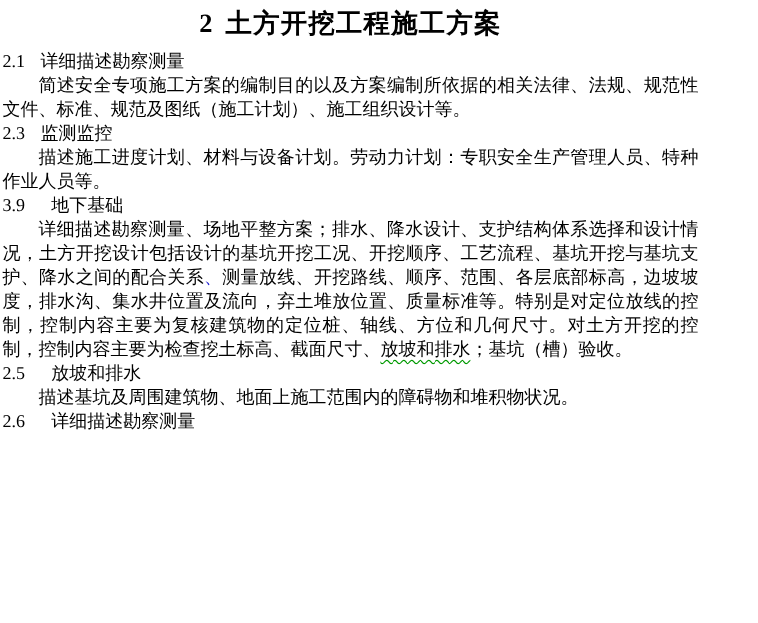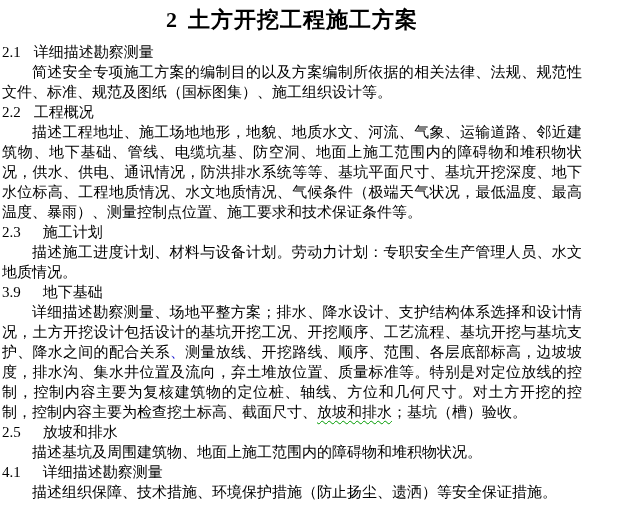--- a/index.html
+++ b/index.html
@@ -54,52 +54,45 @@
   <h1 class="doc-title">
     <span class="title-num">2</span><span>土方开挖工程施工方案</span>
   </h1>
 
   <div class="sections">
 
     <div class="section">
       <div class="sec-heading">
         <span class="sec-num">2.1</span><span>详细描述勘察测量</span>
       </div>
-      <p class="para">简述安全专项施工方案的编制目的以及方案编制所依据的相关法律、法规、规范性文件、标准、规范及图纸（国标图集）、施工组织设计等。</p>
+      <p class="para">简述安全专项施工方案的编制目的以及方案编制所依据的相关法律、法规、规范性文件、标准、规范及图纸（施工计划）、施工组织设计等。</p>
     </div>
+
 
     <div class="section">
       <div class="sec-heading">
-        <span class="sec-num">2.2</span><span>工程概况</span>
+        <span class="sec-num">2.3</span><span>监测监控</span>
       </div>
-      <p class="para">描述工程地址、施工场地地形，地貌、地质水文、河流、气象、运输道路、邻近建筑物、地下基础、管线、电缆坑基、防空洞、地面上施工范围内的障碍物和堆积物状况，供水、供电、通讯情况，防洪排水系统等等、基坑平面尺寸、基坑开挖深度、地下水位标高、工程地质情况、水文地质情况、气候条件（极端天气状况，最低温度、最高温度、暴雨）、测量控制点位置、施工要求和技术保证条件等。</p>
-    </div>
-
-    <div class="section">
-      <div class="sec-heading">
-        <span class="sec-num">2.3</span><span>施工计划</span>
-      </div>
-      <p class="para">描述施工进度计划、材料与设备计划。劳动力计划：专职安全生产管理人员、水文地质情况。</p>
+      <p class="para">描述施工进度计划、材料与设备计划。劳动力计划：专职安全生产管理人员、特种作业人员等。</p>
     </div>
 
     <div class="section">
       <div class="sec-heading">
         <span class="sec-num">3.9</span><span>地下基础</span>
       </div>
       <p class="para"><span class="seg-normal">详细描述勘察测量、场地平整方案；排水、降水设计、支护结构体系选择和设计情况，土方开挖设计包括设计的基坑开挖工况、开挖顺序、工艺流程、基坑开挖与基坑支护、降水之间的配合关系</span><span class="seg-blue">、</span><span class="seg-normal">测量放线、开挖路线、顺序、范围、各层底部标高，边坡坡度，排水沟、集水井位置及流向，弃土堆放位置、质量标准等。特别是对定位放线的控制，控制内容主要为复核建筑物的定位桩、轴线、方位和几何尺寸。对土方开挖的控制，控制内容主要为检查挖土标高、截面尺寸、</span><span class="seg-grammar">放坡和排水</span><span class="seg-normal">；基坑（槽）验收。</span></p>
     </div>
 
     <div class="section">
       <div class="sec-heading">
         <span class="sec-num">2.5</span><span>放坡和排水</span>
       </div>
       <p class="para">描述基坑及周围建筑物、地面上施工范围内的障碍物和堆积物状况。</p>
     </div>
 
     <div class="section">
       <div class="sec-heading">
-        <span class="sec-num">4.1</span><span>详细描述勘察测量</span>
+        <span class="sec-num">2.6</span><span>详细描述勘察测量</span>
       </div>
-      <p class="para">描述组织保障、技术措施、环境保护措施（防止扬尘、遗洒）等安全保证措施。</p>
     </div>
 
   </div>
 </div>
 
 </body></html>

